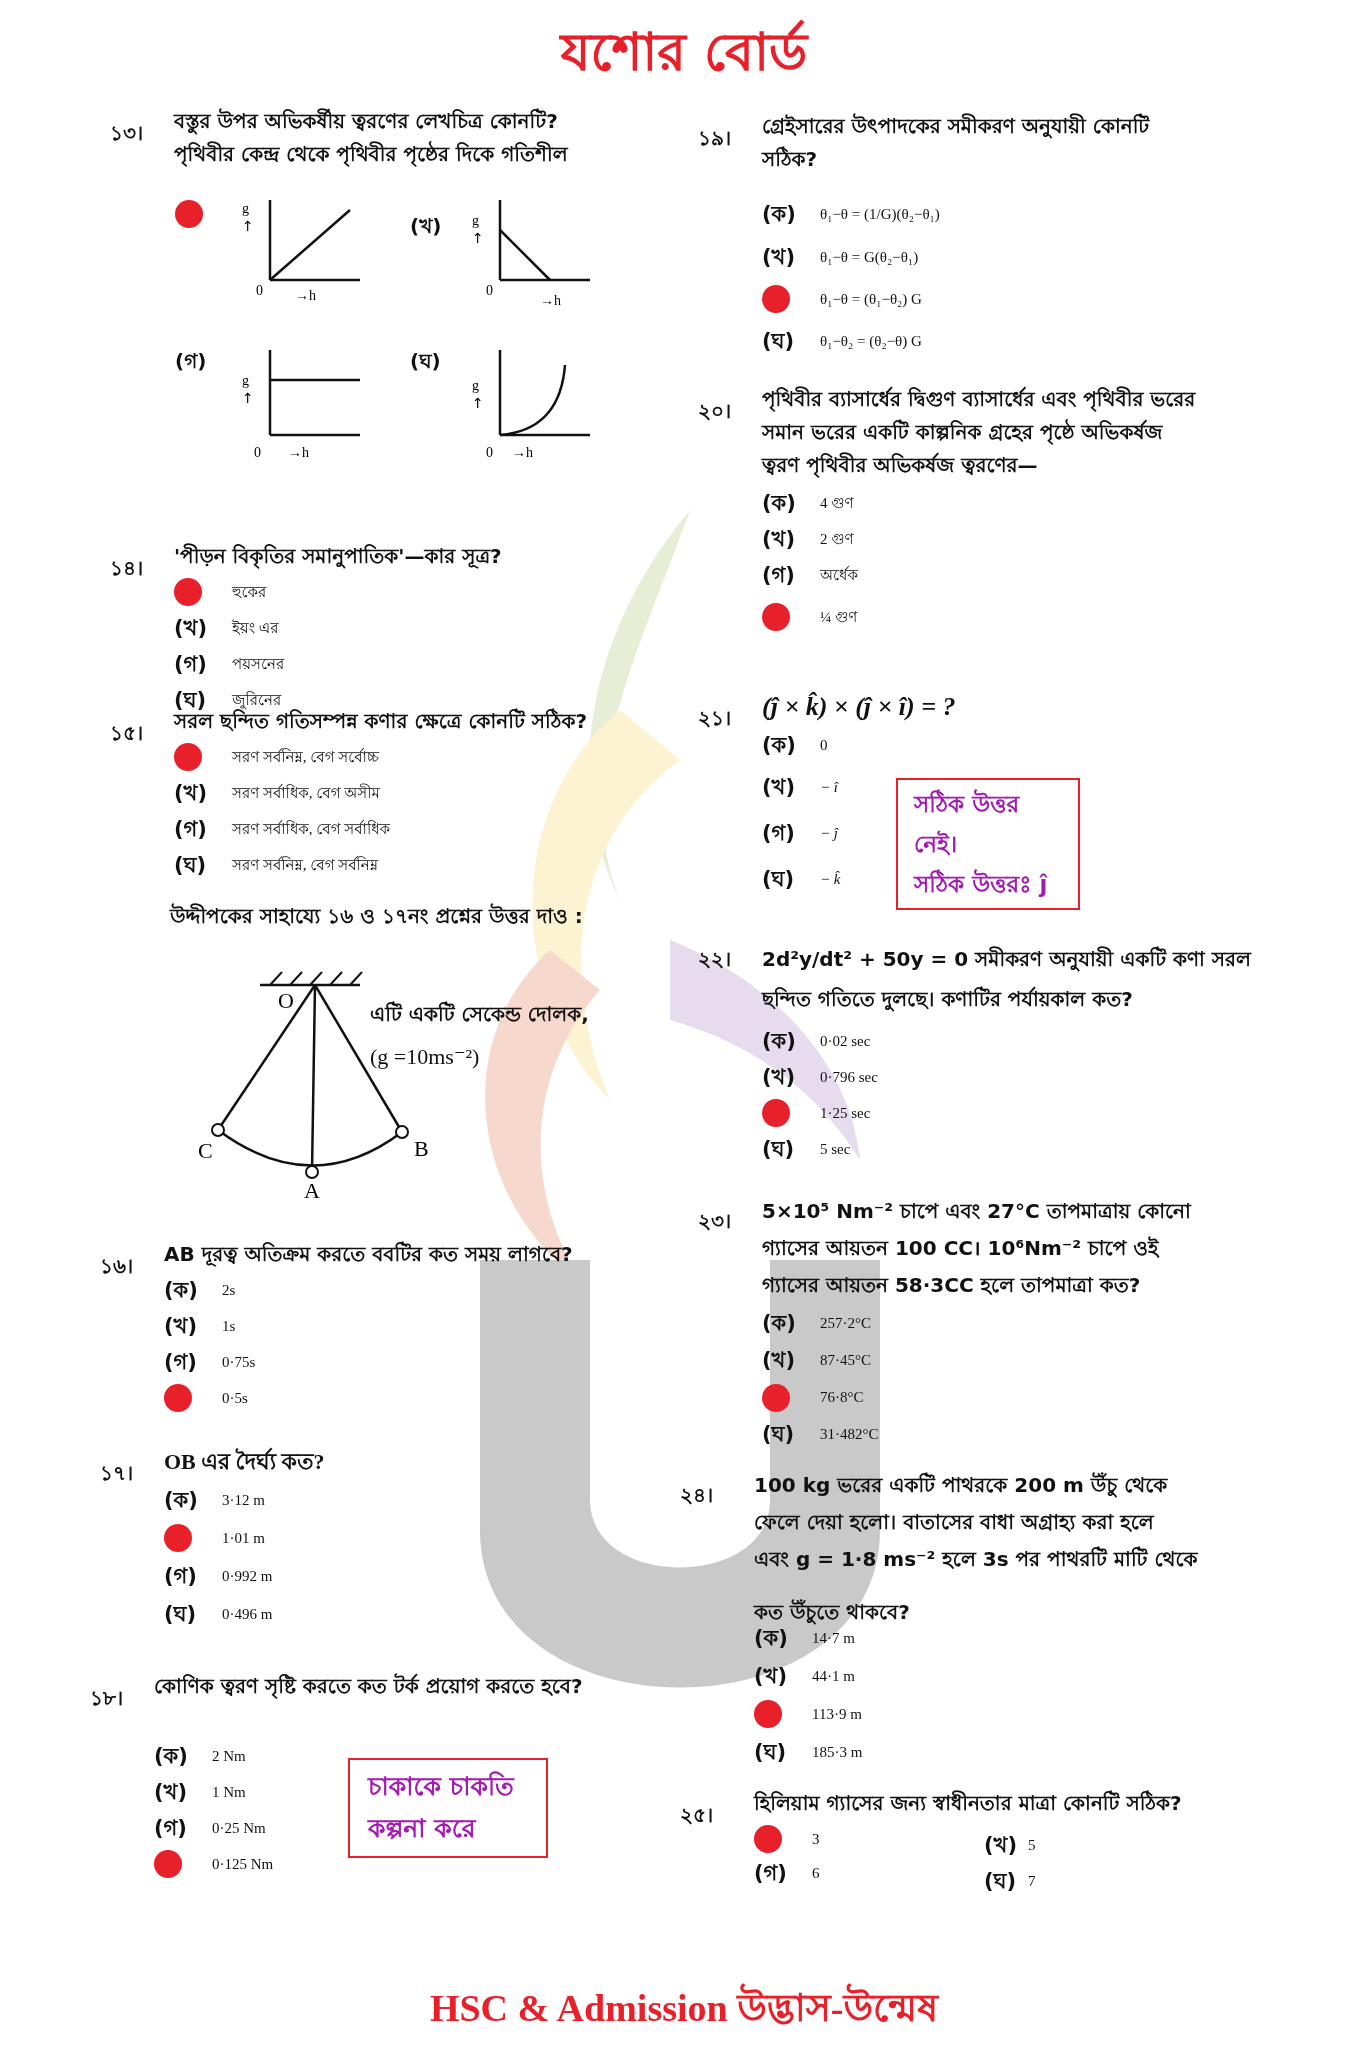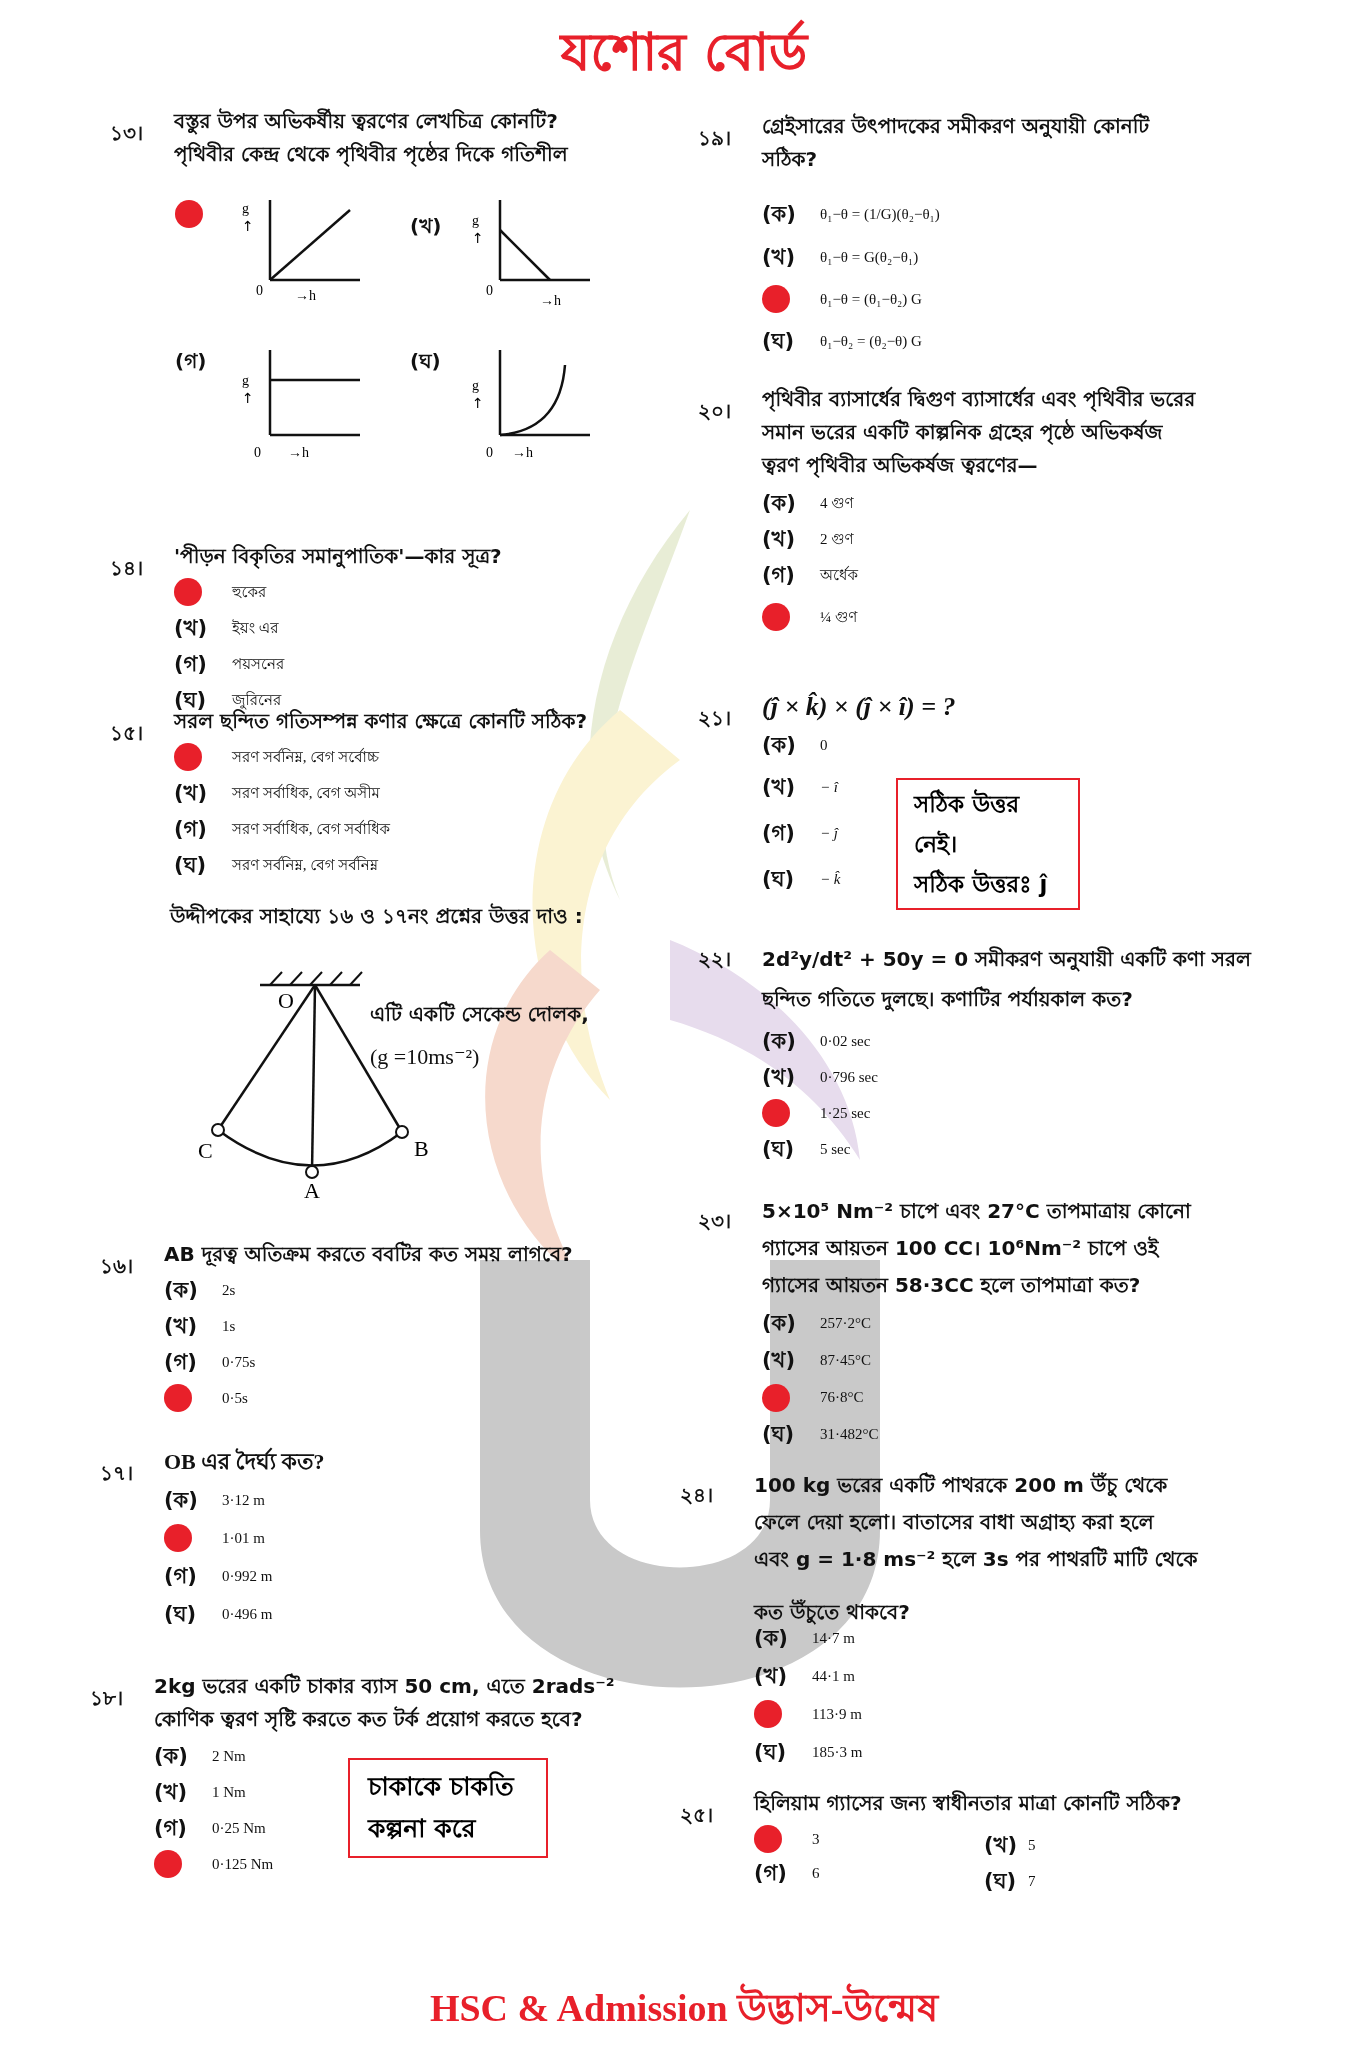--- a/index.html
+++ b/index.html
@@ -8,21 +8,21 @@
   .title{position:absolute;left:0;width:1368px;top:12px;text-align:center;color:#e8202a;font-size:52px;font-weight:bold;}
   .footer{position:absolute;left:0;width:1368px;top:1978px;text-align:center;color:#e8202a;font-size:38px;font-weight:bold;font-family:"Liberation Serif","DejaVu Serif",serif;}
   .q{position:absolute;font-size:20px;line-height:33px;}
   .qnum{position:absolute;left:0;top:12px;font-weight:bold;}
   .qtext{position:absolute;left:64px;top:0;font-weight:bold;}
   .opts{position:absolute;left:64px;}
   .opt{height:36px;display:flex;align-items:center;font-size:21px;}
   .olabel{width:58px;font-weight:bold;display:inline-block;}
   .oval{font-family:"Liberation Serif","DejaVu Serif",serif;font-size:15px;}
   .dot{display:inline-block;width:28px;height:28px;border-radius:50%;background:#e8202a;margin-right:30px;}
-  .note{position:absolute;border:2px solid #e8202a;color:#000000;font-size:25px;font-weight:bold;line-height:42px;padding:6px 18px;}
+  .note{position:absolute;border:2px solid #e8202a;color:#a21caf;font-size:25px;font-weight:bold;line-height:42px;padding:6px 18px;}
   .graph{position:absolute;}
   .serif{font-family:"Liberation Serif","DejaVu Serif",serif;}
 </style>
 </head>
 <body>
 
 <svg class="wm" style="left:440px;top:480px;" width="480" height="1260" viewBox="0 0 480 1260">
   <path d="M250 30 C150 150 120 300 180 420 C130 300 200 170 250 30Z" fill="#e6ebd2" opacity="0.9"></path>
   <path d="M180 230 C60 330 70 520 170 620 C120 500 130 360 240 280Z" fill="#fbf3d2"></path>
   <path d="M110 470 C10 560 30 720 140 800 C80 700 90 590 160 510Z" fill="#f6d9cc"></path>
@@ -193,21 +193,20 @@
     <div class="opt" style="height:38px;">
         <span class="olabel">(ঘ)</span>
         <span class="oval">0·496 m</span>
       </div>
   </div>
 </div>
 
 <div class="q" style="left:90px;top:1670px;width:600px;height:220px;">
   <span class="qnum">১৮।</span>
   <div class="qtext">
-    <div>2kg ভরের একটি চাকার ব্যাস 50 cm, এতে 2rads⁻²</div>
     <div>কোণিক ত্বরণ সৃষ্টি করতে কত টর্ক প্রয়োগ করতে হবে?</div>
   </div>
   <div class="opts" style="top:68px;">
     <div class="opt">
         <span class="olabel">(ক)</span>
         <span class="oval">2 Nm</span>
       </div>
     <div class="opt">
         <span class="olabel">(খ)</span>
         <span class="oval">1 Nm</span>

